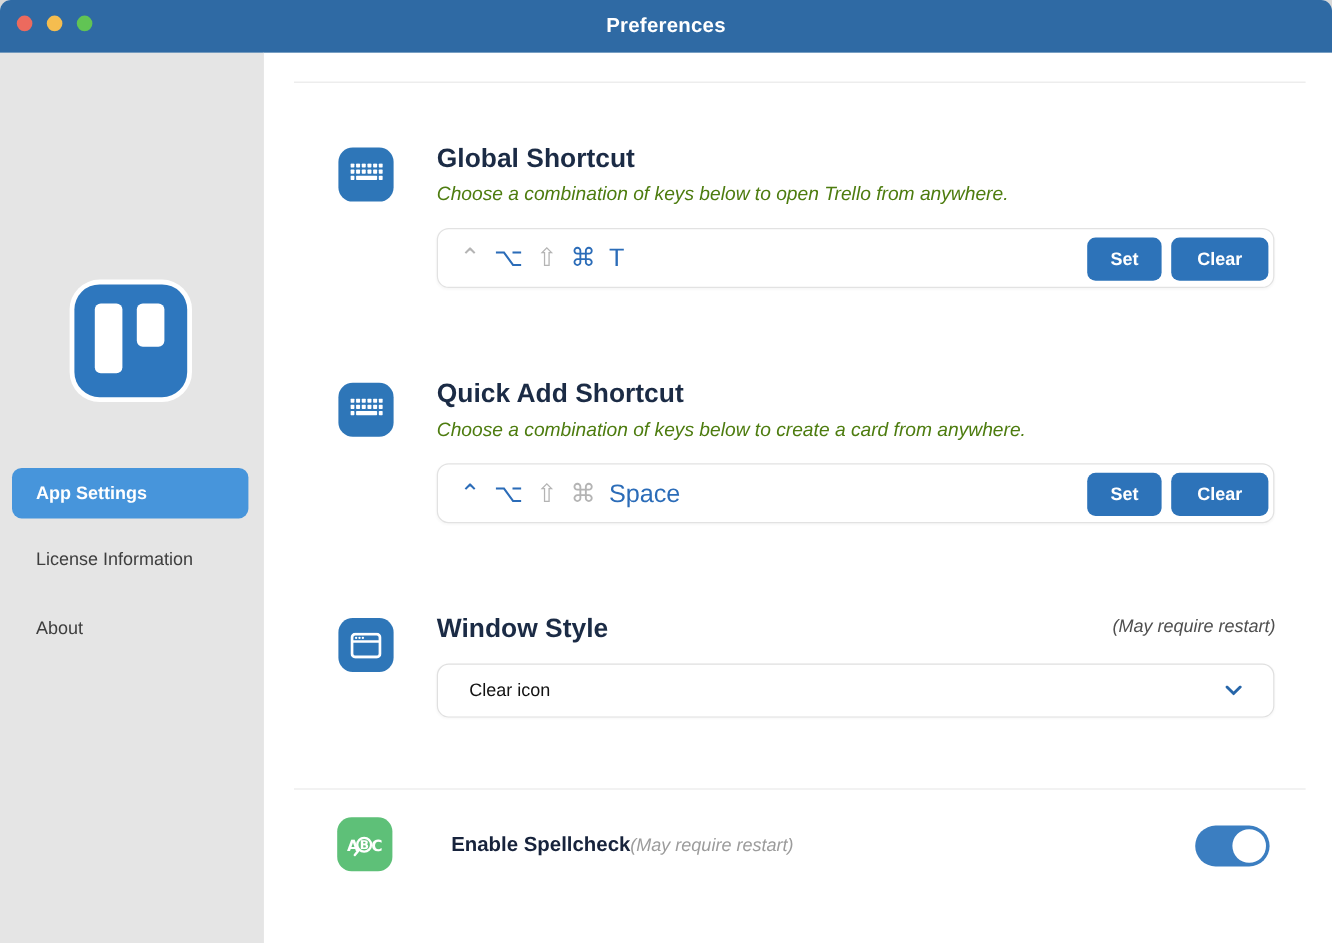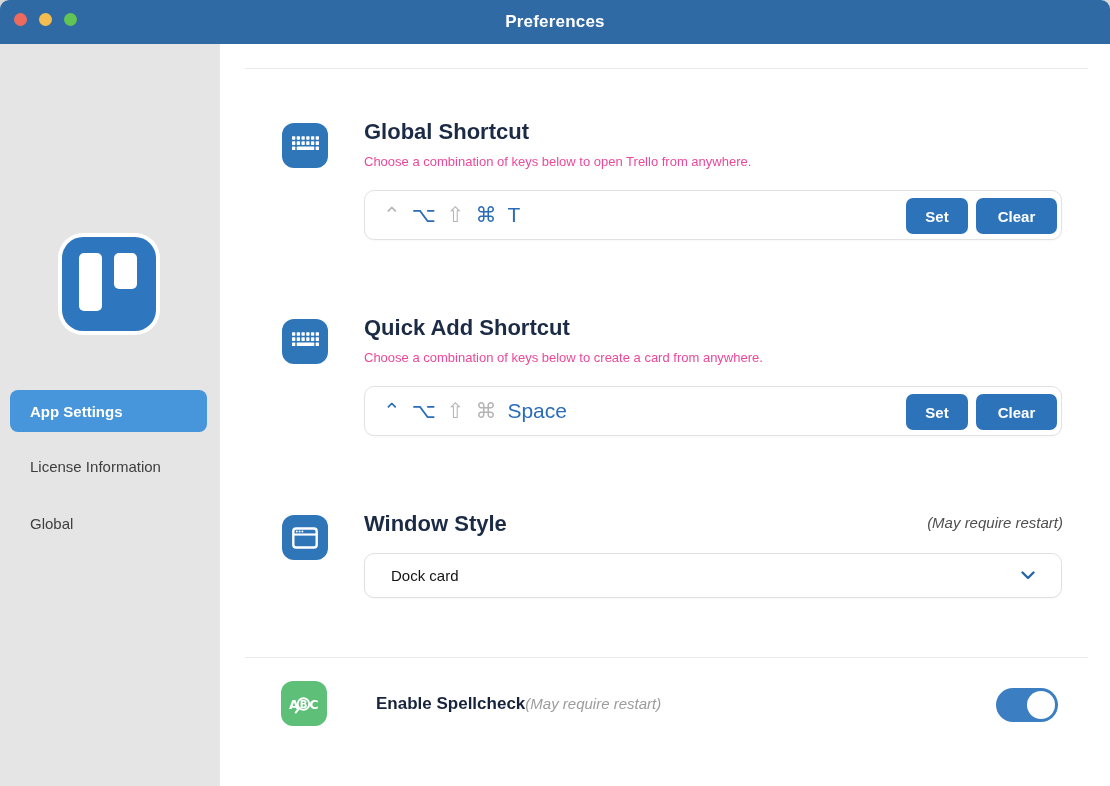--- a/index.html
+++ b/index.html
@@ -49,21 +49,21 @@
     display:flex; align-items:center; justify-content:center;
   }
   .app-icon.blue  { background:#2E76B8; }
   .app-icon.green { background:#5EC078; }
   .icon-kb1 { left:62px; top:79px; }
   .icon-kb2 { left:62px; top:275px; }
   .icon-win { left:62px; top:471px; }
   .icon-spell { left:61px; top:637px; }
   .sec-title { position:absolute; left:144px; font-size:22px; font-weight:700; color:#1B2B45; }
   .t1 { top:75px; } .t2 { top:271px; } .t3 { top:467px; }
-  .sec-desc { position:absolute; left:144px; font-size:13px; color:#ec4899; }
+  .sec-desc { position:absolute; left:144px; font-size:16px; color:#4d7c0f;font-style:italic; }
   .d1 { top:110px; } .d2 { top:306px; }
   .shortcut-field {
     position:absolute; left:144px; width:698px; height:50px;
     border:1.5px solid #E2E2E2; border-radius:10px; background:#fff;
     display:flex; align-items:center; padding-left:18px;
     box-shadow:0 1px 2px rgba(0,0,0,0.03);
   }
   .f1 { top:146px; } .f2 { top:342px; }
   .key { font-size:21px; margin-right:11px; font-weight:500; }
   .key-on  { color:#2B6CB8; }
@@ -114,21 +114,21 @@
 
   <div class="sidebar">
     <div class="trello-logo">
       <span class="bar left"></span>
       <span class="bar right"></span>
     </div>
     <div class="nav-selected">
       <span>App Settings</span>
     </div>
     <div class="nav-item license">License Information</div>
-    <div class="nav-item about">Global</div>
+    <div class="nav-item about">About</div>
   </div>
 
   <div class="main">
     <div class="divider top"></div>
 
     <div class="app-icon blue icon-kb1">
       <svg width="27" height="19" viewBox="0 0 26 18">
         <g fill="#fff">
           <rect x="0" y="0" width="3.2" height="3.4" rx="0.6"></rect>
             <rect x="4.56" y="0" width="3.2" height="3.4" rx="0.6"></rect>
@@ -190,21 +190,21 @@
         <rect x="1.2" y="1.2" width="21.6" height="17.6" rx="2.6" fill="none" stroke="#fff" stroke-width="2.2"></rect>
         <line x1="1.2" y1="6.8" x2="22.8" y2="6.8" stroke="#fff" stroke-width="2"></line>
         <circle cx="4.4" cy="4" r="0.9" fill="#fff"></circle>
           <circle cx="7" cy="4" r="0.9" fill="#fff"></circle>
           <circle cx="9.6" cy="4" r="0.9" fill="#fff"></circle>
       </svg>
     </div>
     <div class="sec-title t3">Window Style</div>
     <div class="restart-note-right">(May require restart)</div>
     <div class="dropdown">
-      <span class="dropdown-value">Dock card</span>
+      <span class="dropdown-value">Clear icon</span>
       <span class="dropdown-chevron">
         <svg width="14" height="9" viewBox="0 0 14 9">
             <path d="M1.5 1.5 L7 7 L12.5 1.5" fill="none" stroke="#2766A9" stroke-width="2.4" stroke-linecap="round" stroke-linejoin="round"></path>
           </svg>
       </span>
     </div>
 
     <div class="divider mid"></div>
 
     <div class="app-icon green icon-spell">

